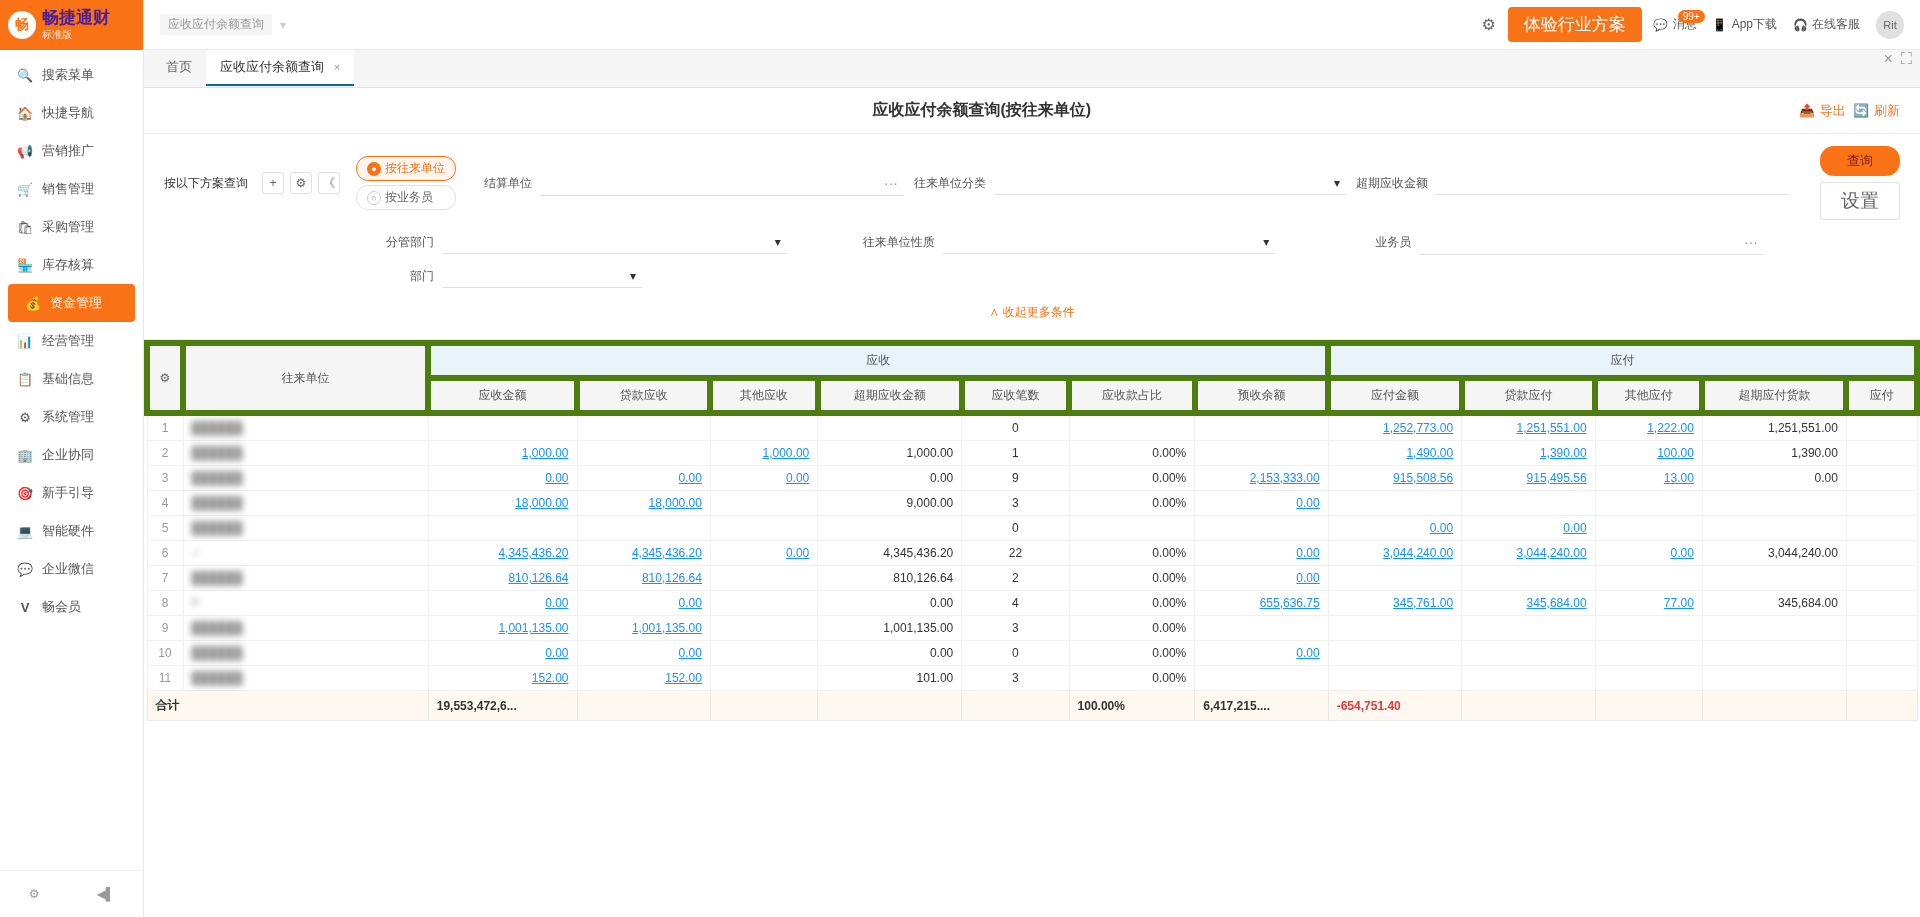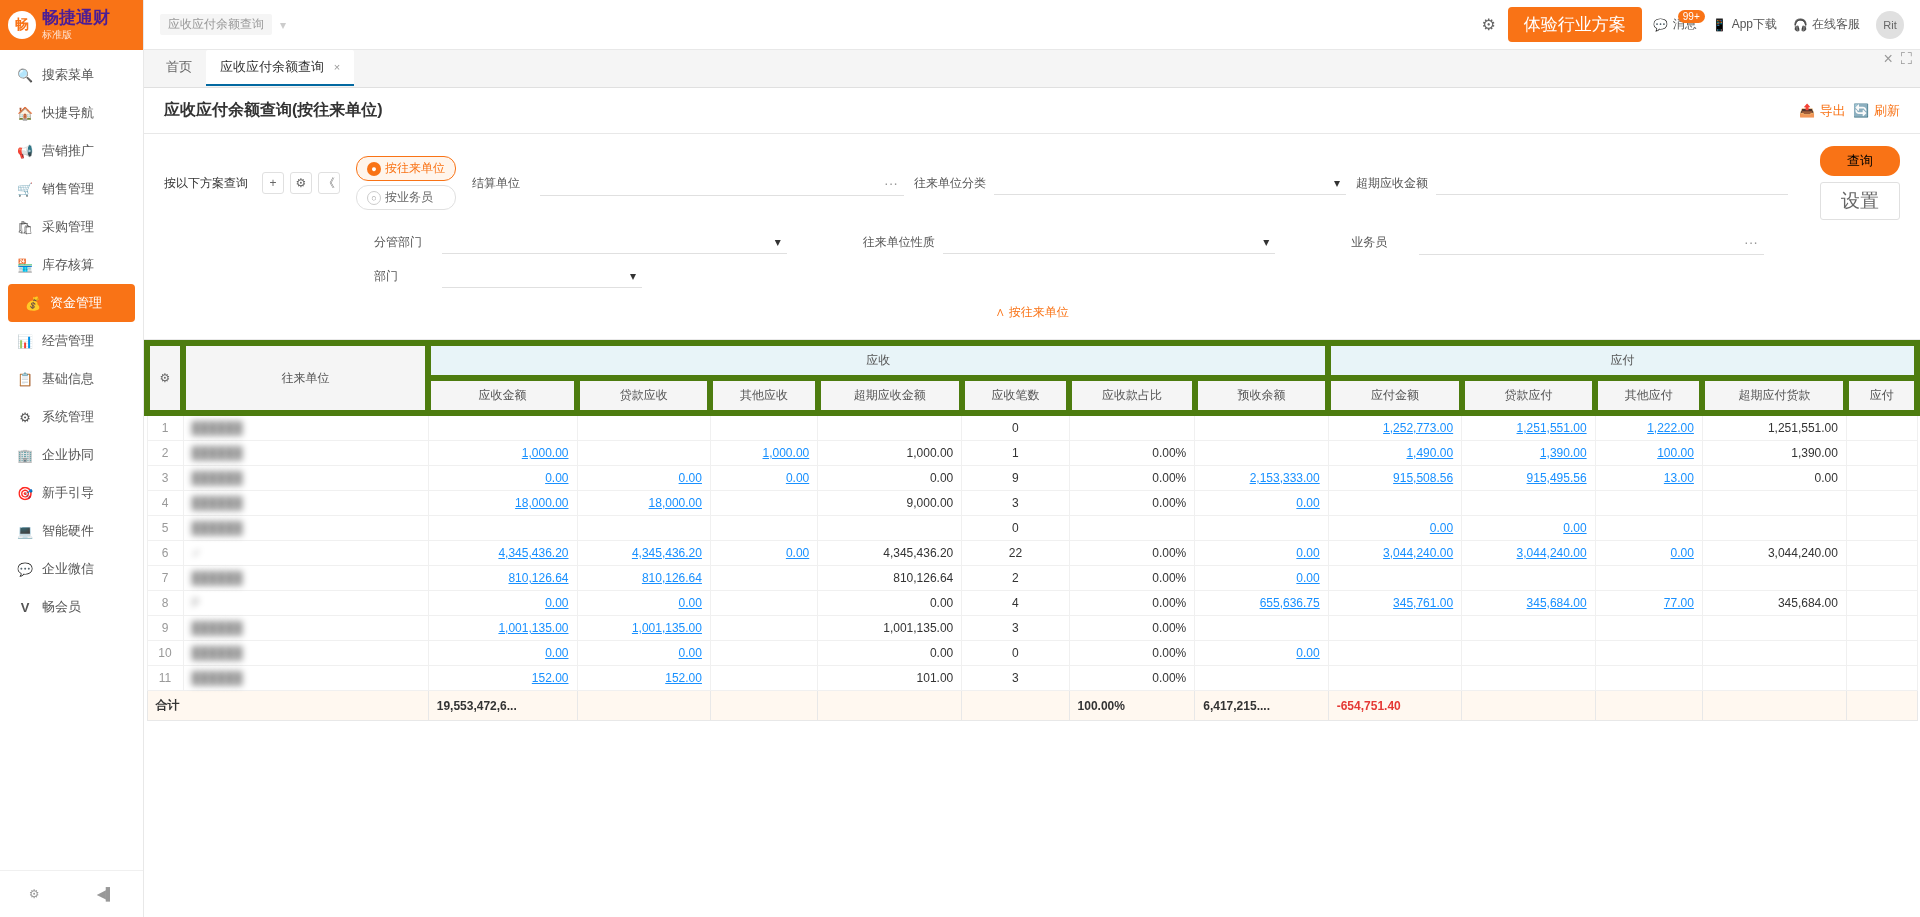--- a/index.html
+++ b/index.html
@@ -39,38 +39,38 @@
     
     .tab-bar { background: #f5f5f5; display: flex; align-items: flex-start; border-bottom: 1px solid #e0e0e0; padding: 0 8px; height: 38px; }
     .tab { padding: 8px 14px; cursor: pointer; color: #666; font-size: 13px; border-bottom: 2px solid transparent; }
     .tab.active { background: #fff; color: #333; border-bottom: 2px solid #0369a1; border-radius: 2px 2px 0 0; }
     .tab-close { margin-left: 6px; color: #999; font-size: 11px; }
     .tab-window-controls { margin-left: auto; display: flex; gap: 8px; color: #999; font-size: 16px; cursor: pointer; }
 
     
     .content-area { flex: 1; overflow: hidden; display: flex; flex-direction: column; background: #f5f5f5; }
     .page-header { background: #fff; padding: 12px 20px; display: flex; align-items: center; border-bottom: 1px solid #e8e8e8; }
-    .page-title { font-size: 16px; font-weight: bold; color: #333; flex: 1; }
+    .page-title { font-size: 16px; font-weight: bold; color: #333; flex: 1; text-align: center; }
     .page-actions { display: flex; gap: 8px; }
     .action-btn { display: flex; align-items: center; gap: 4px; color: #f97316; cursor: pointer; font-size: 13px; }
 
     
     .filter-area { background: #fff; padding: 12px 20px; border-bottom: 1px solid #e8e8e8; }
     .filter-row { display: flex; align-items: center; gap: 16px; margin-bottom: 10px; }
     .filter-label { font-size: 12px; color: #333; margin-right: 8px; }
     .filter-icon-btn { width: 22px; height: 22px; border: 1px solid #e0e0e0; border-radius: 3px; display: flex; align-items: center; justify-content: center; cursor: pointer; color: #666; font-size: 12px; }
     .filter-option { display: flex; align-items: center; gap: 4px; background: #fff5ec; border: 1px solid #f97316; border-radius: 12px; padding: 3px 10px; color: #f97316; font-size: 12px; cursor: pointer; }
     .filter-option.inactive { background: #fff; border: 1px solid #e0e0e0; border-radius: 12px; padding: 3px 10px; color: #666; }
     .filter-field { display: flex; align-items: center; gap: 8px; }
-    .field-label { color: #555; font-size: 12px; white-space: nowrap; min-width: 60px; }
+    .field-label { color: #555; font-size: 12px; white-space: nowrap; min-width: 60px; text-align: right; }
     .field-input { flex: 1; border: none; border-bottom: 1px solid #e0e0e0; padding: 4px 6px; font-size: 12px; color: #333; outline: none; background: transparent; }
     .field-select { flex: 1; border: none; border-bottom: 1px solid #e0e0e0; padding: 4px 6px; font-size: 12px; color: #333; outline: none; background: transparent; display: flex; justify-content: space-between; align-items: center; cursor: pointer; }
     .field-dots { color: #999; font-size: 14px; }
     .collapse-more { text-align: center; padding: 6px; color: #f97316; cursor: pointer; font-size: 12px; }
-    .query-btn { background: #f97316; color: #000000; border: none; padding: 6px 4px; border-radius: 14px; cursor: pointer; font-size: 13px; white-space: nowrap; }
+    .query-btn { background: #f97316; color: #7f1d1d; border: none; padding: 6px 4px; border-radius: 14px; cursor: pointer; font-size: 13px; white-space: nowrap; }
     .set-btn { background: #fff; color: #666; border: 1px solid #e0e0e0; padding: 5px 20px; border-radius: 3px; cursor: pointer; font-size: 19px; white-space: nowrap; }
     .query-set-col { display: flex; flex-direction: column; gap: 6px; margin-left: 16px; }
 
     
     .table-container { flex: 1; overflow: auto; background: #fff; margin: 0; }
     table { width: 100%; border-collapse: collapse; font-size: 12px; }
     thead th { background: #f5f5f5; border: 6px solid #4d7c0f; padding: 6px 8px; text-align: center; color: #555; font-weight: normal; white-space: nowrap; position: sticky; top: 0; z-index: 2; }
     thead th.group-header { background: #e8f4f8; }
     tbody td { border: 1px solid #f0f0f0; padding: 5px 8px; text-align: right; color: #333; white-space: nowrap; }
     tbody td.left-align { text-align: left; }
@@ -286,21 +286,21 @@
         </div>
         <div class="filter-row" style="margin-left:210px;">
           <div class="filter-field" style="flex:0 0 300px;">
             <span class="field-label">部门</span>
             <div class="field-select" style="flex:1;border-bottom:1px solid #e0e0e0;padding:4px 6px;display:flex;justify-content:space-between;max-width:200px;">
               <span style="flex:1;"></span>
               <span>▾</span>
             </div>
           </div>
         </div>
-        <div class="collapse-more">∧ 按往来单位</div>
+        <div class="collapse-more">∧ 收起更多条件</div>
       </div>
 
       <div class="table-container">
         <table>
           <thead>
             <tr>
               <th rowspan="2" style="width:36px;">
                 <span class="gear-icon">⚙</span>
               </th>
               <th rowspan="2" style="min-width:160px;">往来单位</th>

